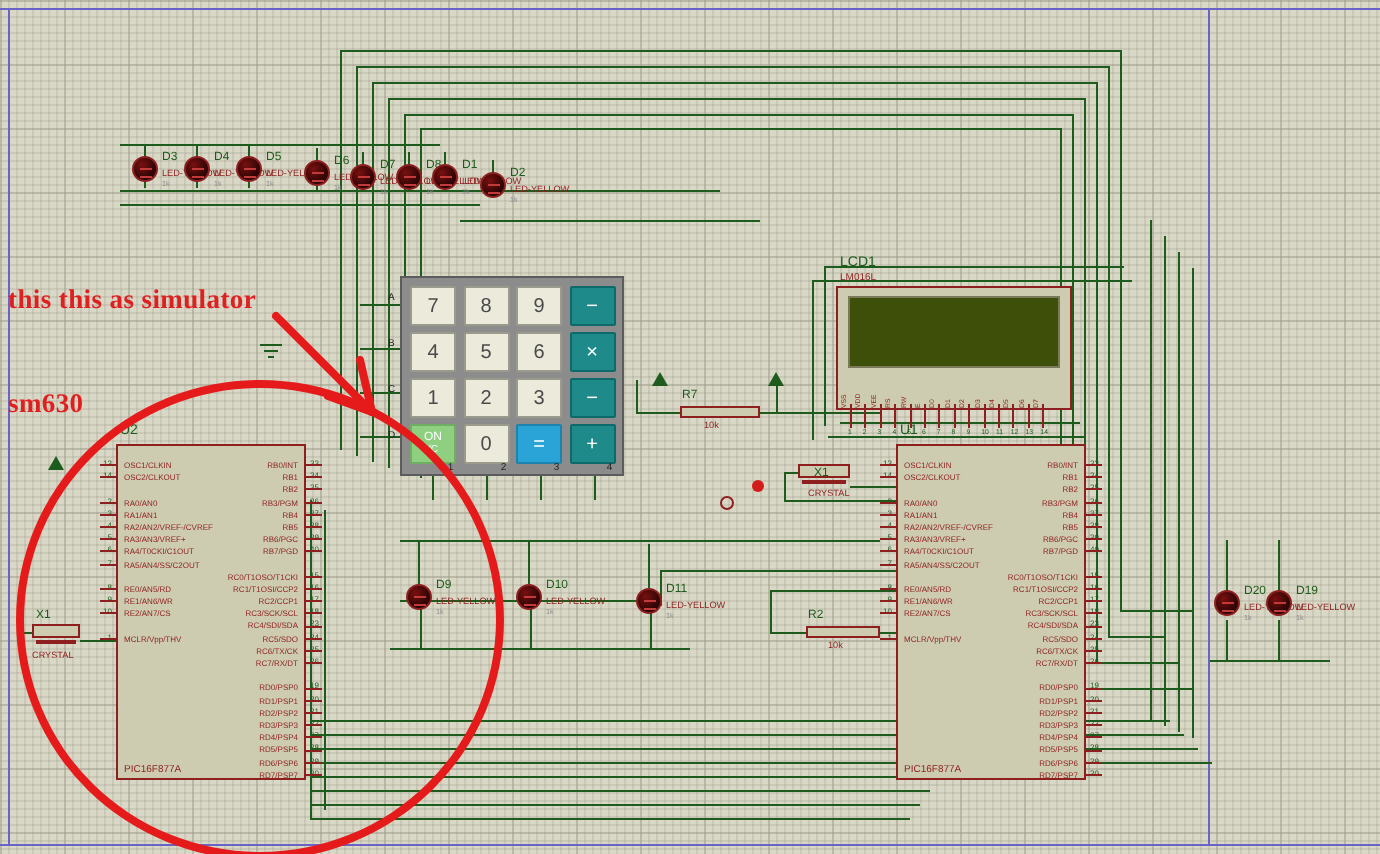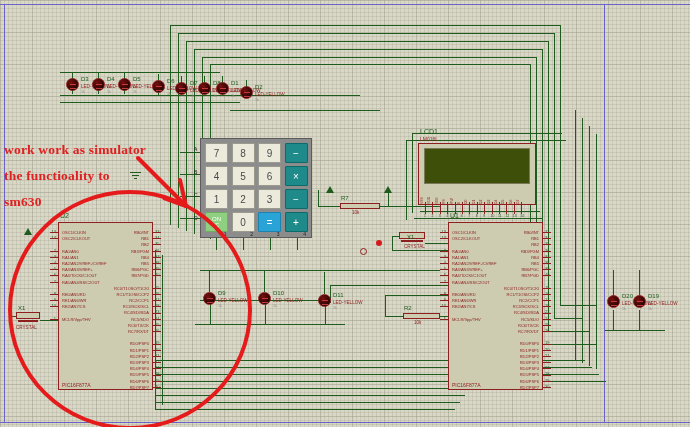--- a/index.html
+++ b/index.html
@@ -561,22 +561,21 @@
 
   <div style="position:absolute;left:376px;top:240px;width:6px;height:6px;border-radius:50%;background:#d21b1b;"></div>
   <div style="position:absolute;left:360px;top:248px;width:5px;height:5px;border-radius:50%;border:1px solid #8d1f1f;"></div>
 
   <div class="ellipse" style="left:8px;top:190px;width:236px;height:232px;"></div>
   <svg class="arrow" style="left:128px;top:150px;width:80px;height:70px;" viewBox="0 0 80 70">
     <line x1="10" y1="8" x2="58" y2="56" stroke="#e51b1b" stroke-width="4" stroke-linecap="round"></line>
     <line x1="58" y1="56" x2="36" y2="48" stroke="#e51b1b" stroke-width="4" stroke-linecap="round"></line>
     <line x1="58" y1="56" x2="52" y2="30" stroke="#e51b1b" stroke-width="4" stroke-linecap="round"></line>
   </svg>
-  <div class="anno" style="left:4px;top:142px;">work work as simulator</div>
-  <div class="anno" style="left:4px;top:168px;">the functioality to</div>
+  <div class="anno" style="left:4px;top:142px;">this this as simulator</div>
   <div class="anno" style="left:4px;top:194px;">sm630</div>
 
 <div class="leg" style="left: 50px; top: 232px; width: 8px;"></div>
     <div class="leg" style="left: 50px; top: 238.2px; width: 8px;"></div>
     <div class="leg" style="left: 50px; top: 250.6px; width: 8px;"></div>
     <div class="leg" style="left: 50px; top: 256.8px; width: 8px;"></div>
     <div class="leg" style="left: 50px; top: 263px; width: 8px;"></div>
     <div class="leg" style="left: 50px; top: 269.2px; width: 8px;"></div>
     <div class="leg" style="left: 50px; top: 275.4px; width: 8px;"></div>
     <div class="leg" style="left: 50px; top: 281.6px; width: 8px;"></div>

